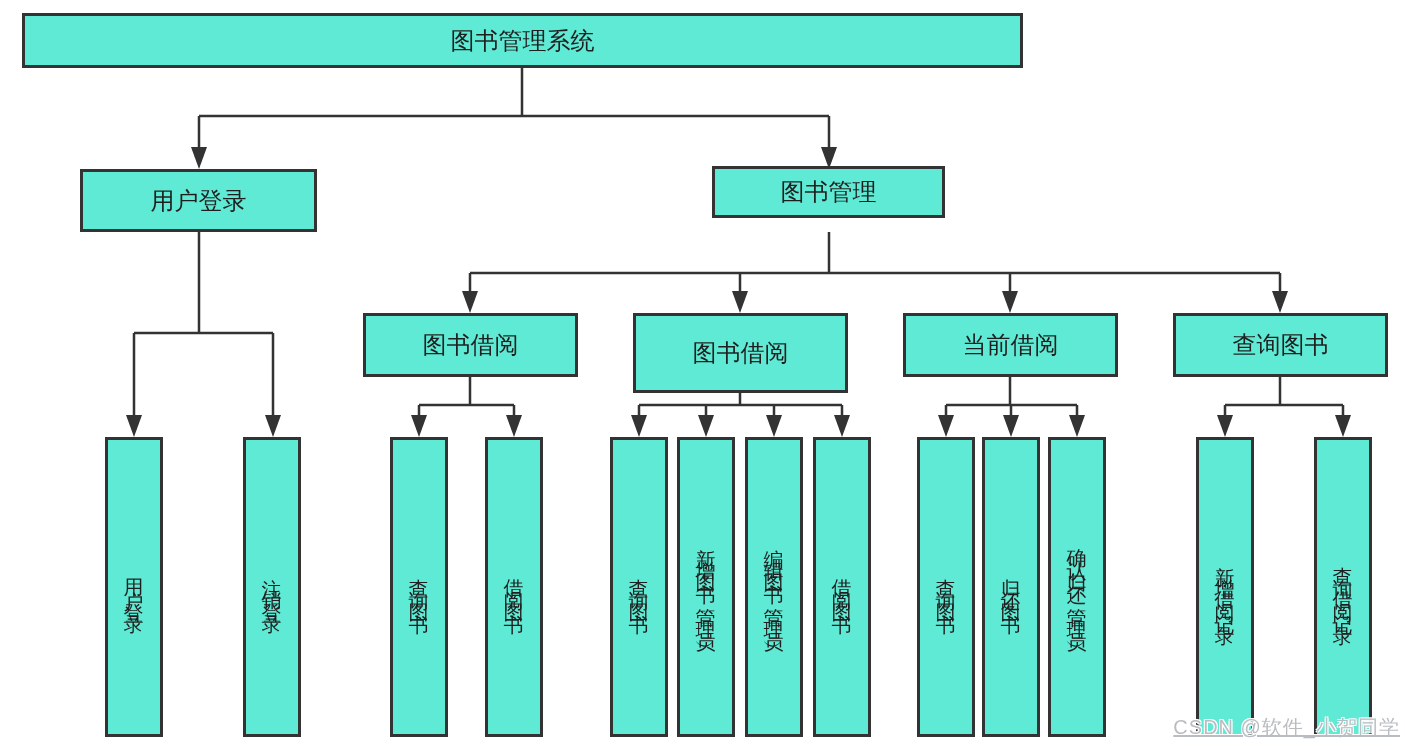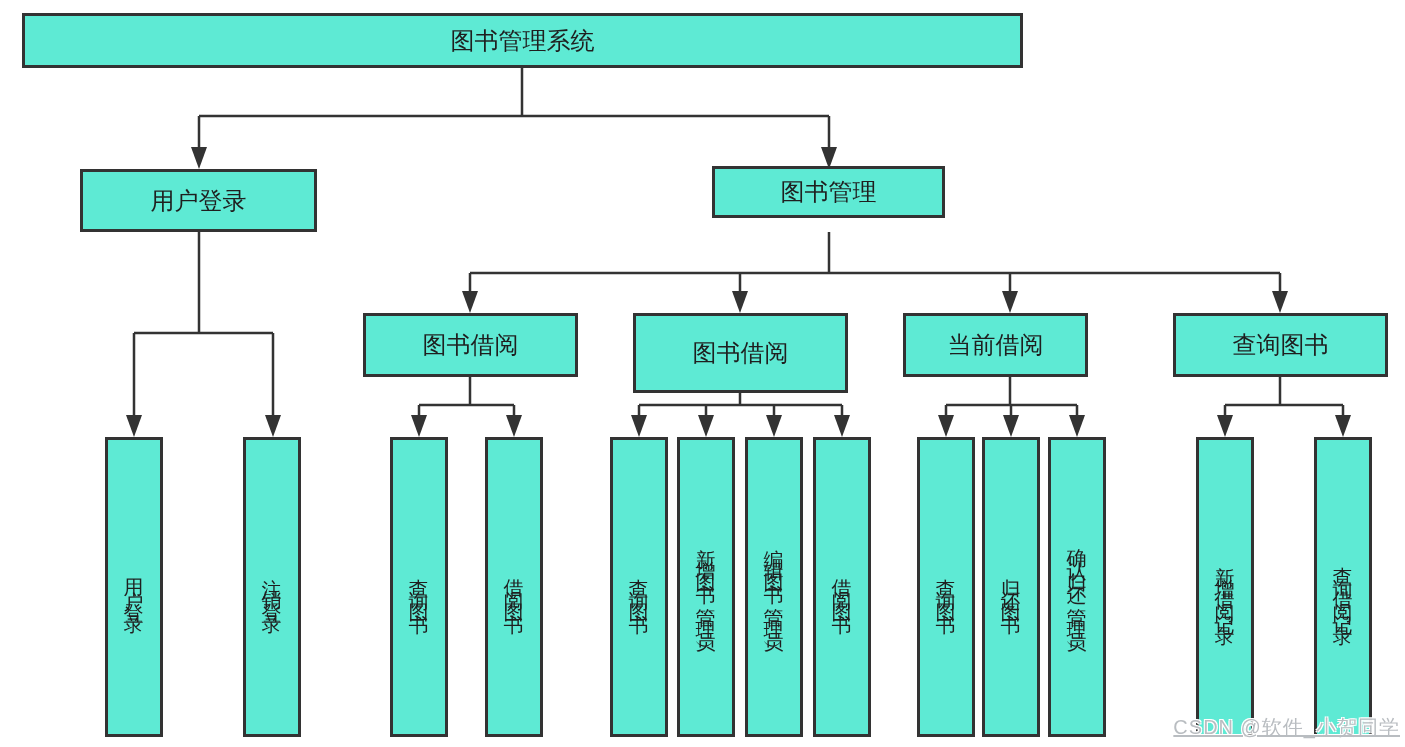--- a/index.html
+++ b/index.html
@@ -27,21 +27,21 @@
   .leaf .lbl{
     writing-mode:vertical-rl;text-orientation:mixed;
     font-size:20px;letter-spacing:12px;line-height:1;white-space:nowrap;
   }
   
   .b-root{left:22px;top:13px;width:1001px;height:55px}
   .b-user{left:80px;top:169px;width:237px;height:63px}
   .b-mgmt{left:712px;top:166px;width:233px;height:52px}
   .b-l3a{left:363px;top:313px;width:215px;height:64px}
   .b-l3b{left:633px;top:313px;width:215px;height:80px}
-  .b-l3c{left:903px;top:313px;width:185px;height:64px}
+  .b-l3c{left:903px;top:313px;width:215px;height:64px}
   .b-l3d{left:1173px;top:313px;width:215px;height:64px}
   
   .lf1{left:105px}.lf2{left:243px}
   .lf3{left:390px}.lf4{left:485px}
   .lf5{left:610px}.lf6{left:677px}.lf7{left:745px}.lf8{left:813px}
   .lf9{left:917px}.lf10{left:982px}.lf11{left:1048px}
   .lf12{left:1196px}.lf13{left:1314px}
   .watermark{
     position:absolute;right:5px;bottom:6px;z-index:5;
     font-size:20px;color:var(--wm);letter-spacing:1px;

